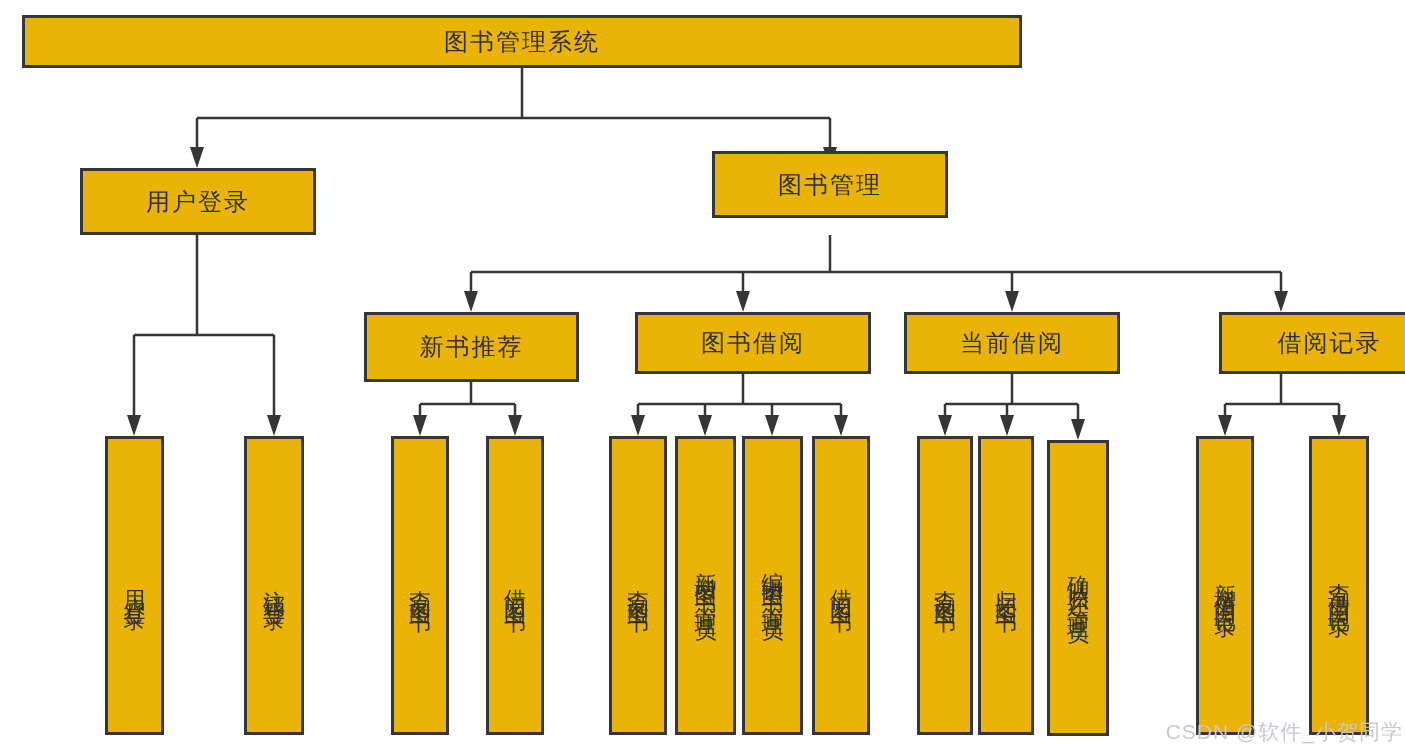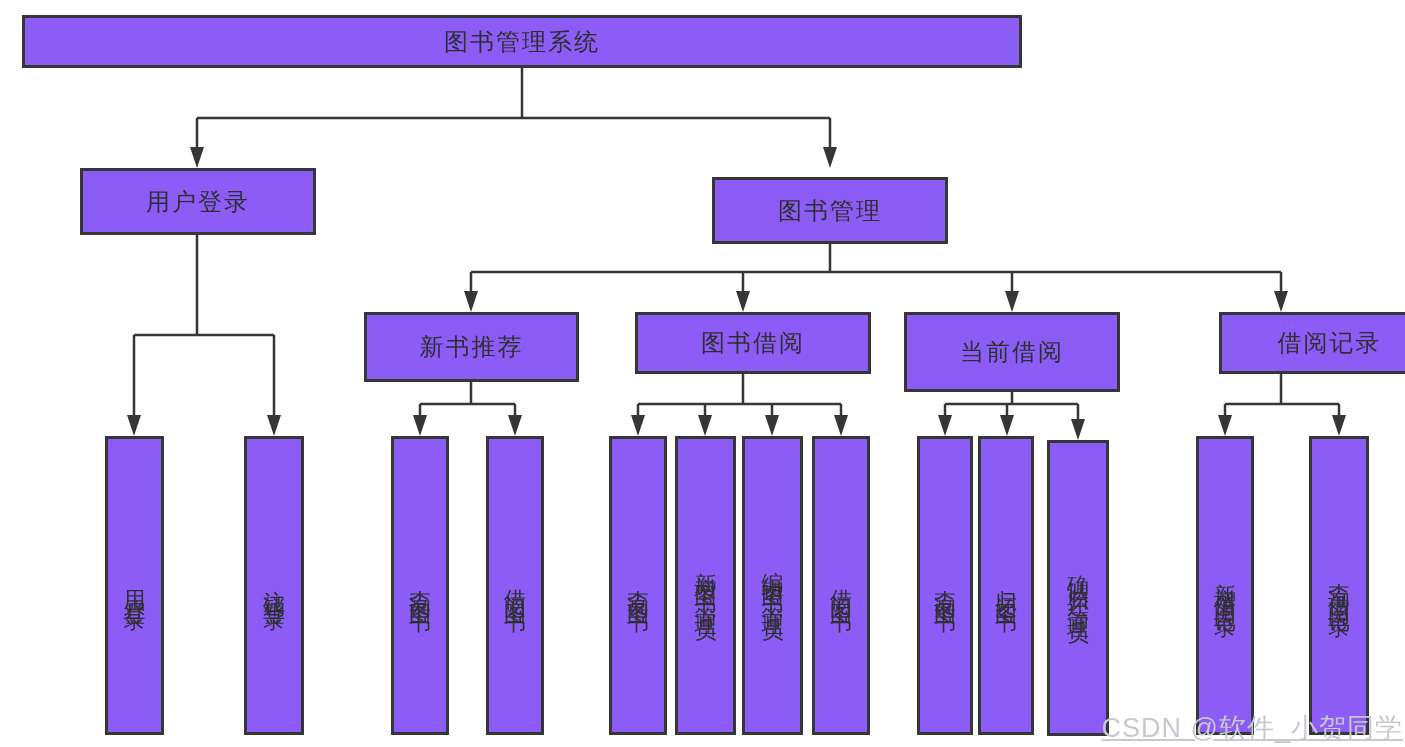--- a/index.html
+++ b/index.html
@@ -4,32 +4,32 @@
 <style>
   html,body { margin:0; padding:0; background:#ffffff; }
   .canvas {
     position:relative; width:1405px; height:747px;
     background:#ffffff; overflow:hidden;
     font-family:"Liberation Sans", sans-serif;
   }
   .connectors { position:absolute; left:0; top:0; }
   .box {
     position:absolute; box-sizing:border-box;
-    border:3px solid #363636; background:#8b5cf6;
+    border:3px solid #363636; background:#eab308;
     display:flex; align-items:center; justify-content:center;
     color:#2f2f2f; z-index:2;
   }
   .h-label { font-size:24px; letter-spacing:2px; white-space:nowrap; }
   .leaf .v-label {
     writing-mode:vertical-rl; text-orientation:mixed;
     font-size:22px; letter-spacing:7px; line-height:1.1;
   }
   .watermark {
     position:absolute; right:2px; bottom:1px;
-    font-size:27px; letter-spacing:1px; z-index:5; white-space:nowrap;text-decoration:underline;
+    font-size:21px; letter-spacing:1px; z-index:5; white-space:nowrap;
   }
 </style>
 </head>
 <body>
 
 <div class="canvas">
 
   <svg class="connectors" width="1405" height="747" viewBox="0 0 1405 747">
     <g stroke="#363636" stroke-width="2.5" fill="none">
       <path d="M522,68 V118"></path>
@@ -64,31 +64,31 @@
     </g>
   </svg>
 
   <div class="box" style="left:22px;top:15px;width:1000px;height:53px">
     <span class="h-label">图书管理系统</span>
   </div>
 
   <div class="box" style="left:80px;top:168px;width:236px;height:67px">
     <span class="h-label">用户登录</span>
   </div>
-  <div class="box" style="left:712px;top:177px;width:236px;height:67px">
+  <div class="box" style="left:712px;top:151px;width:236px;height:67px">
     <span class="h-label">图书管理</span>
   </div>
 
   <div class="box" style="left:364px;top:312px;width:215px;height:70px">
     <span class="h-label">新书推荐</span>
   </div>
   <div class="box" style="left:635px;top:312px;width:236px;height:62px">
     <span class="h-label">图书借阅</span>
   </div>
-  <div class="box" style="left:904px;top:312px;width:216px;height:80px">
+  <div class="box" style="left:904px;top:312px;width:216px;height:62px">
     <span class="h-label">当前借阅</span>
   </div>
   <div class="box" style="left:1219px;top:312px;width:221px;height:62px">
     <span class="h-label">借阅记录</span>
   </div>
 
   <div class="box leaf" style="left:105px;top:436px;width:59px;height:299px">
     <span class="v-label">用户登录</span>
   </div>
   <div class="box leaf" style="left:244px;top:436px;width:60px;height:299px">

